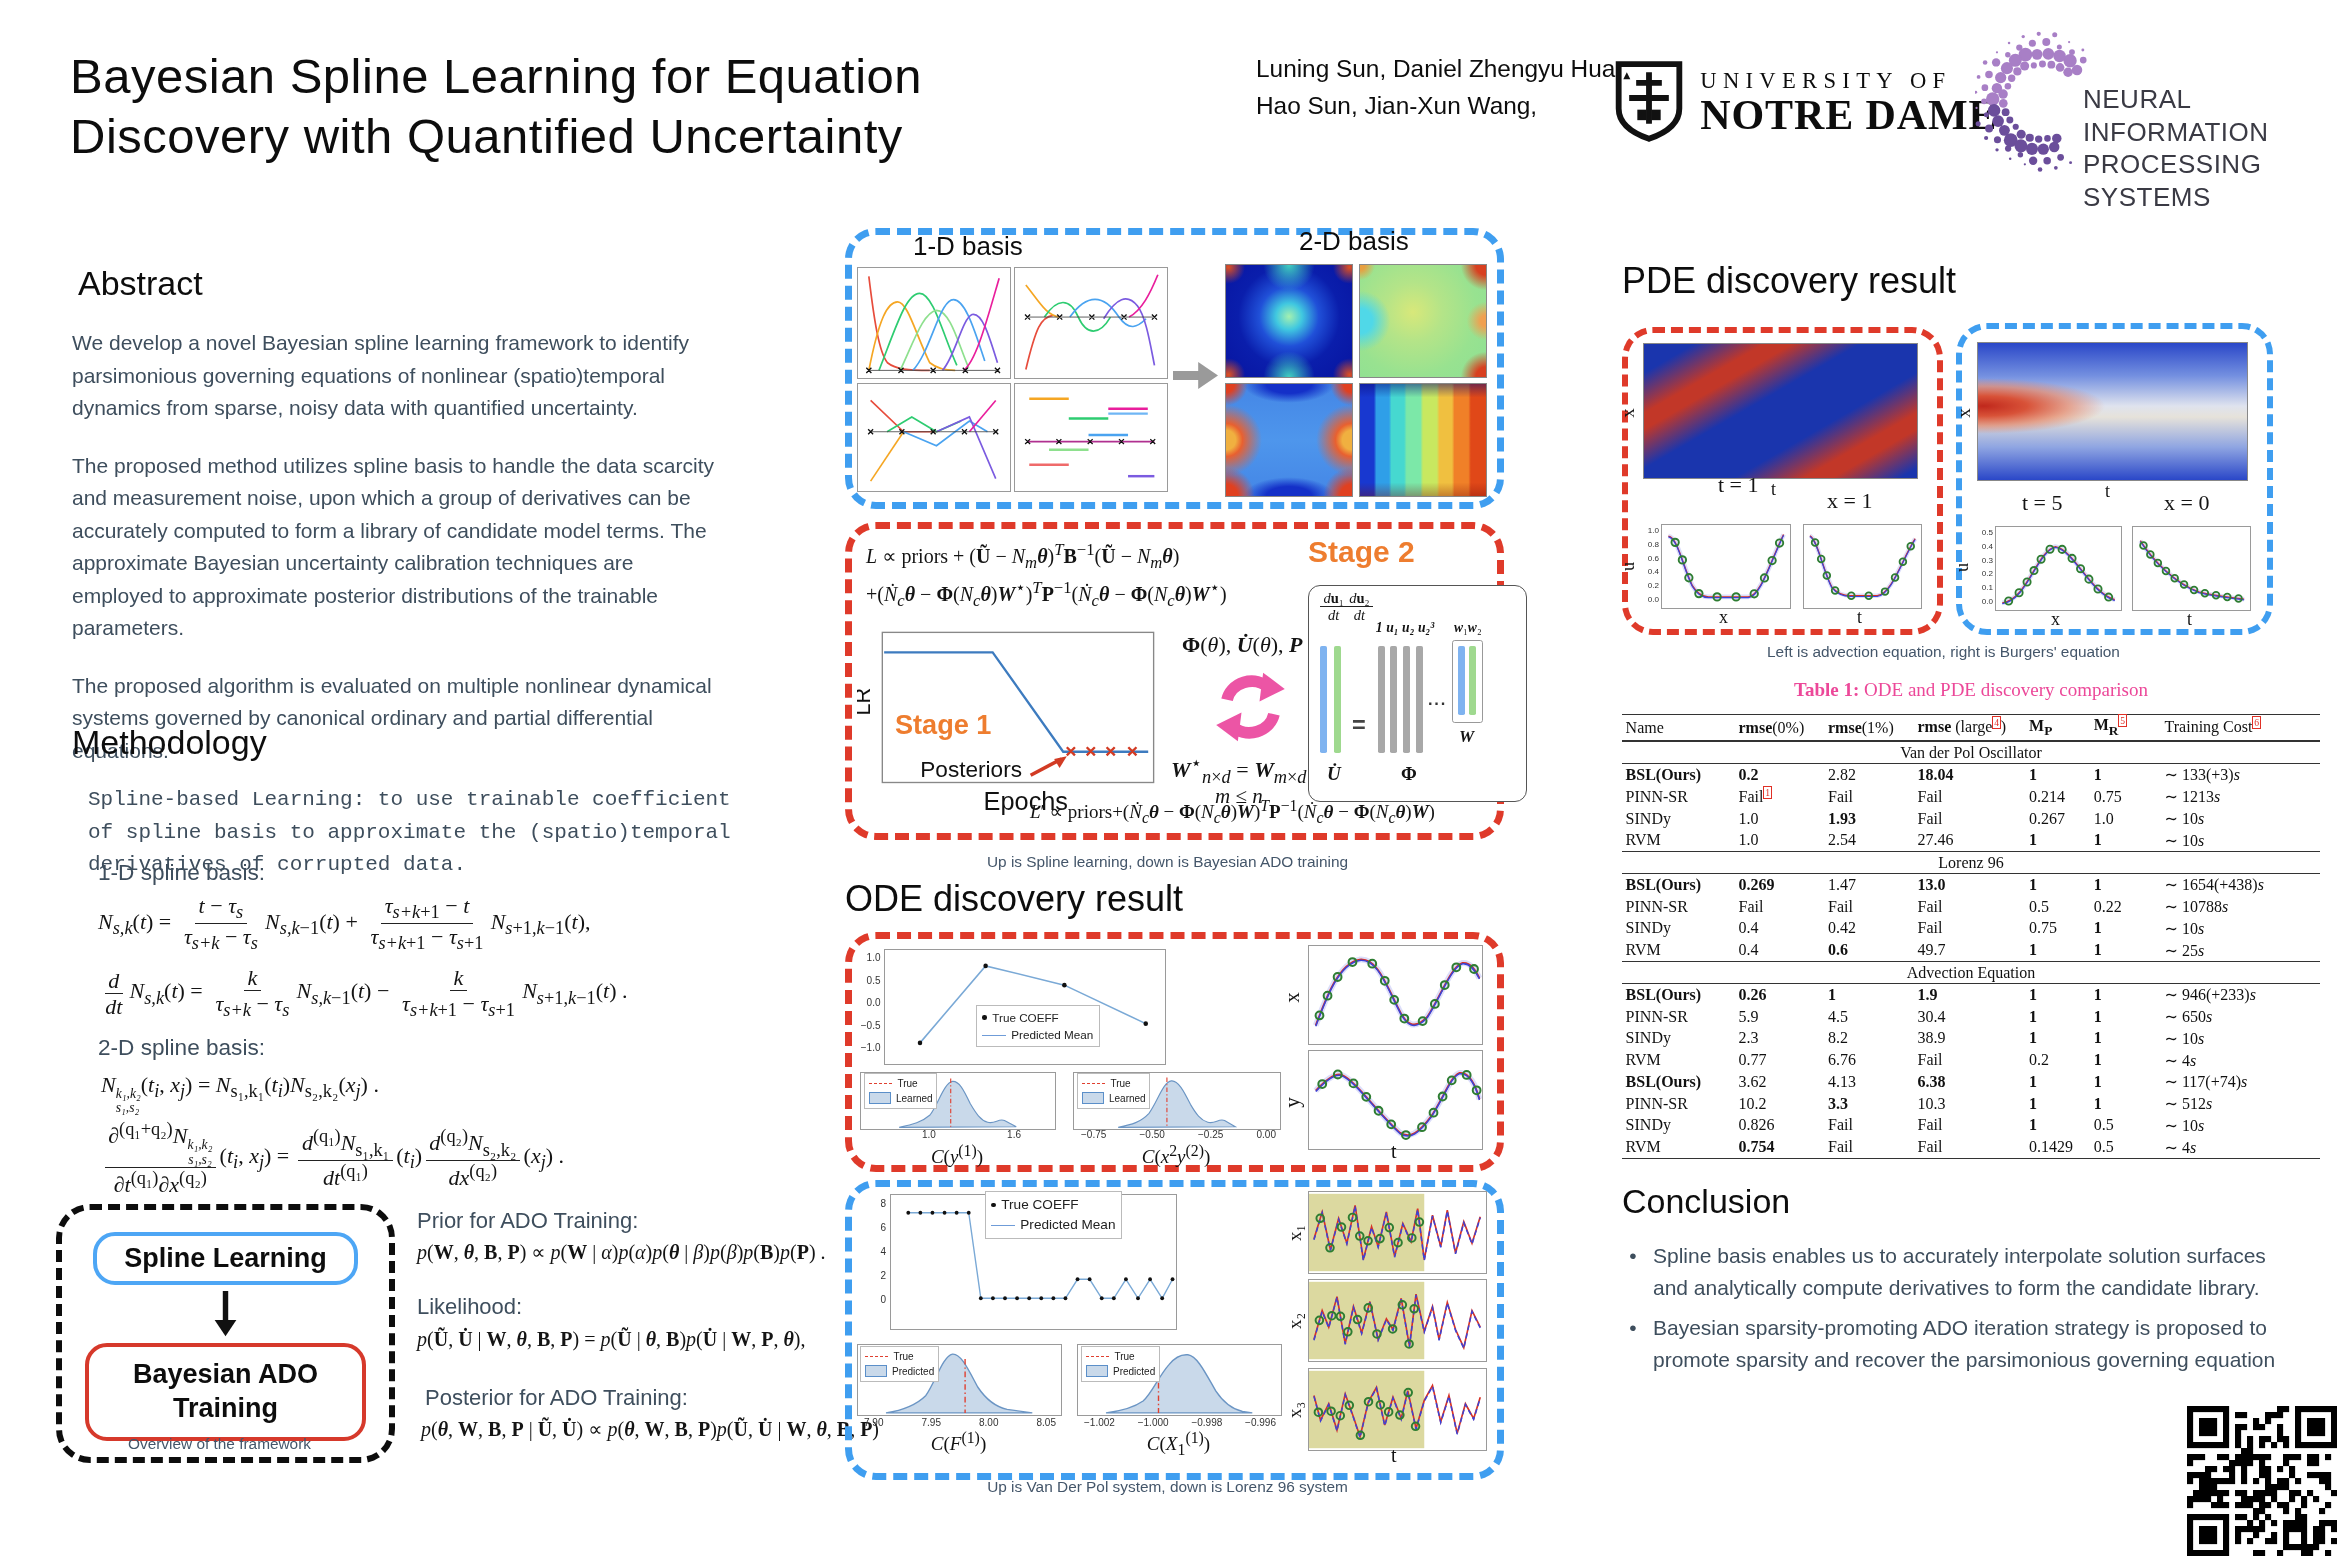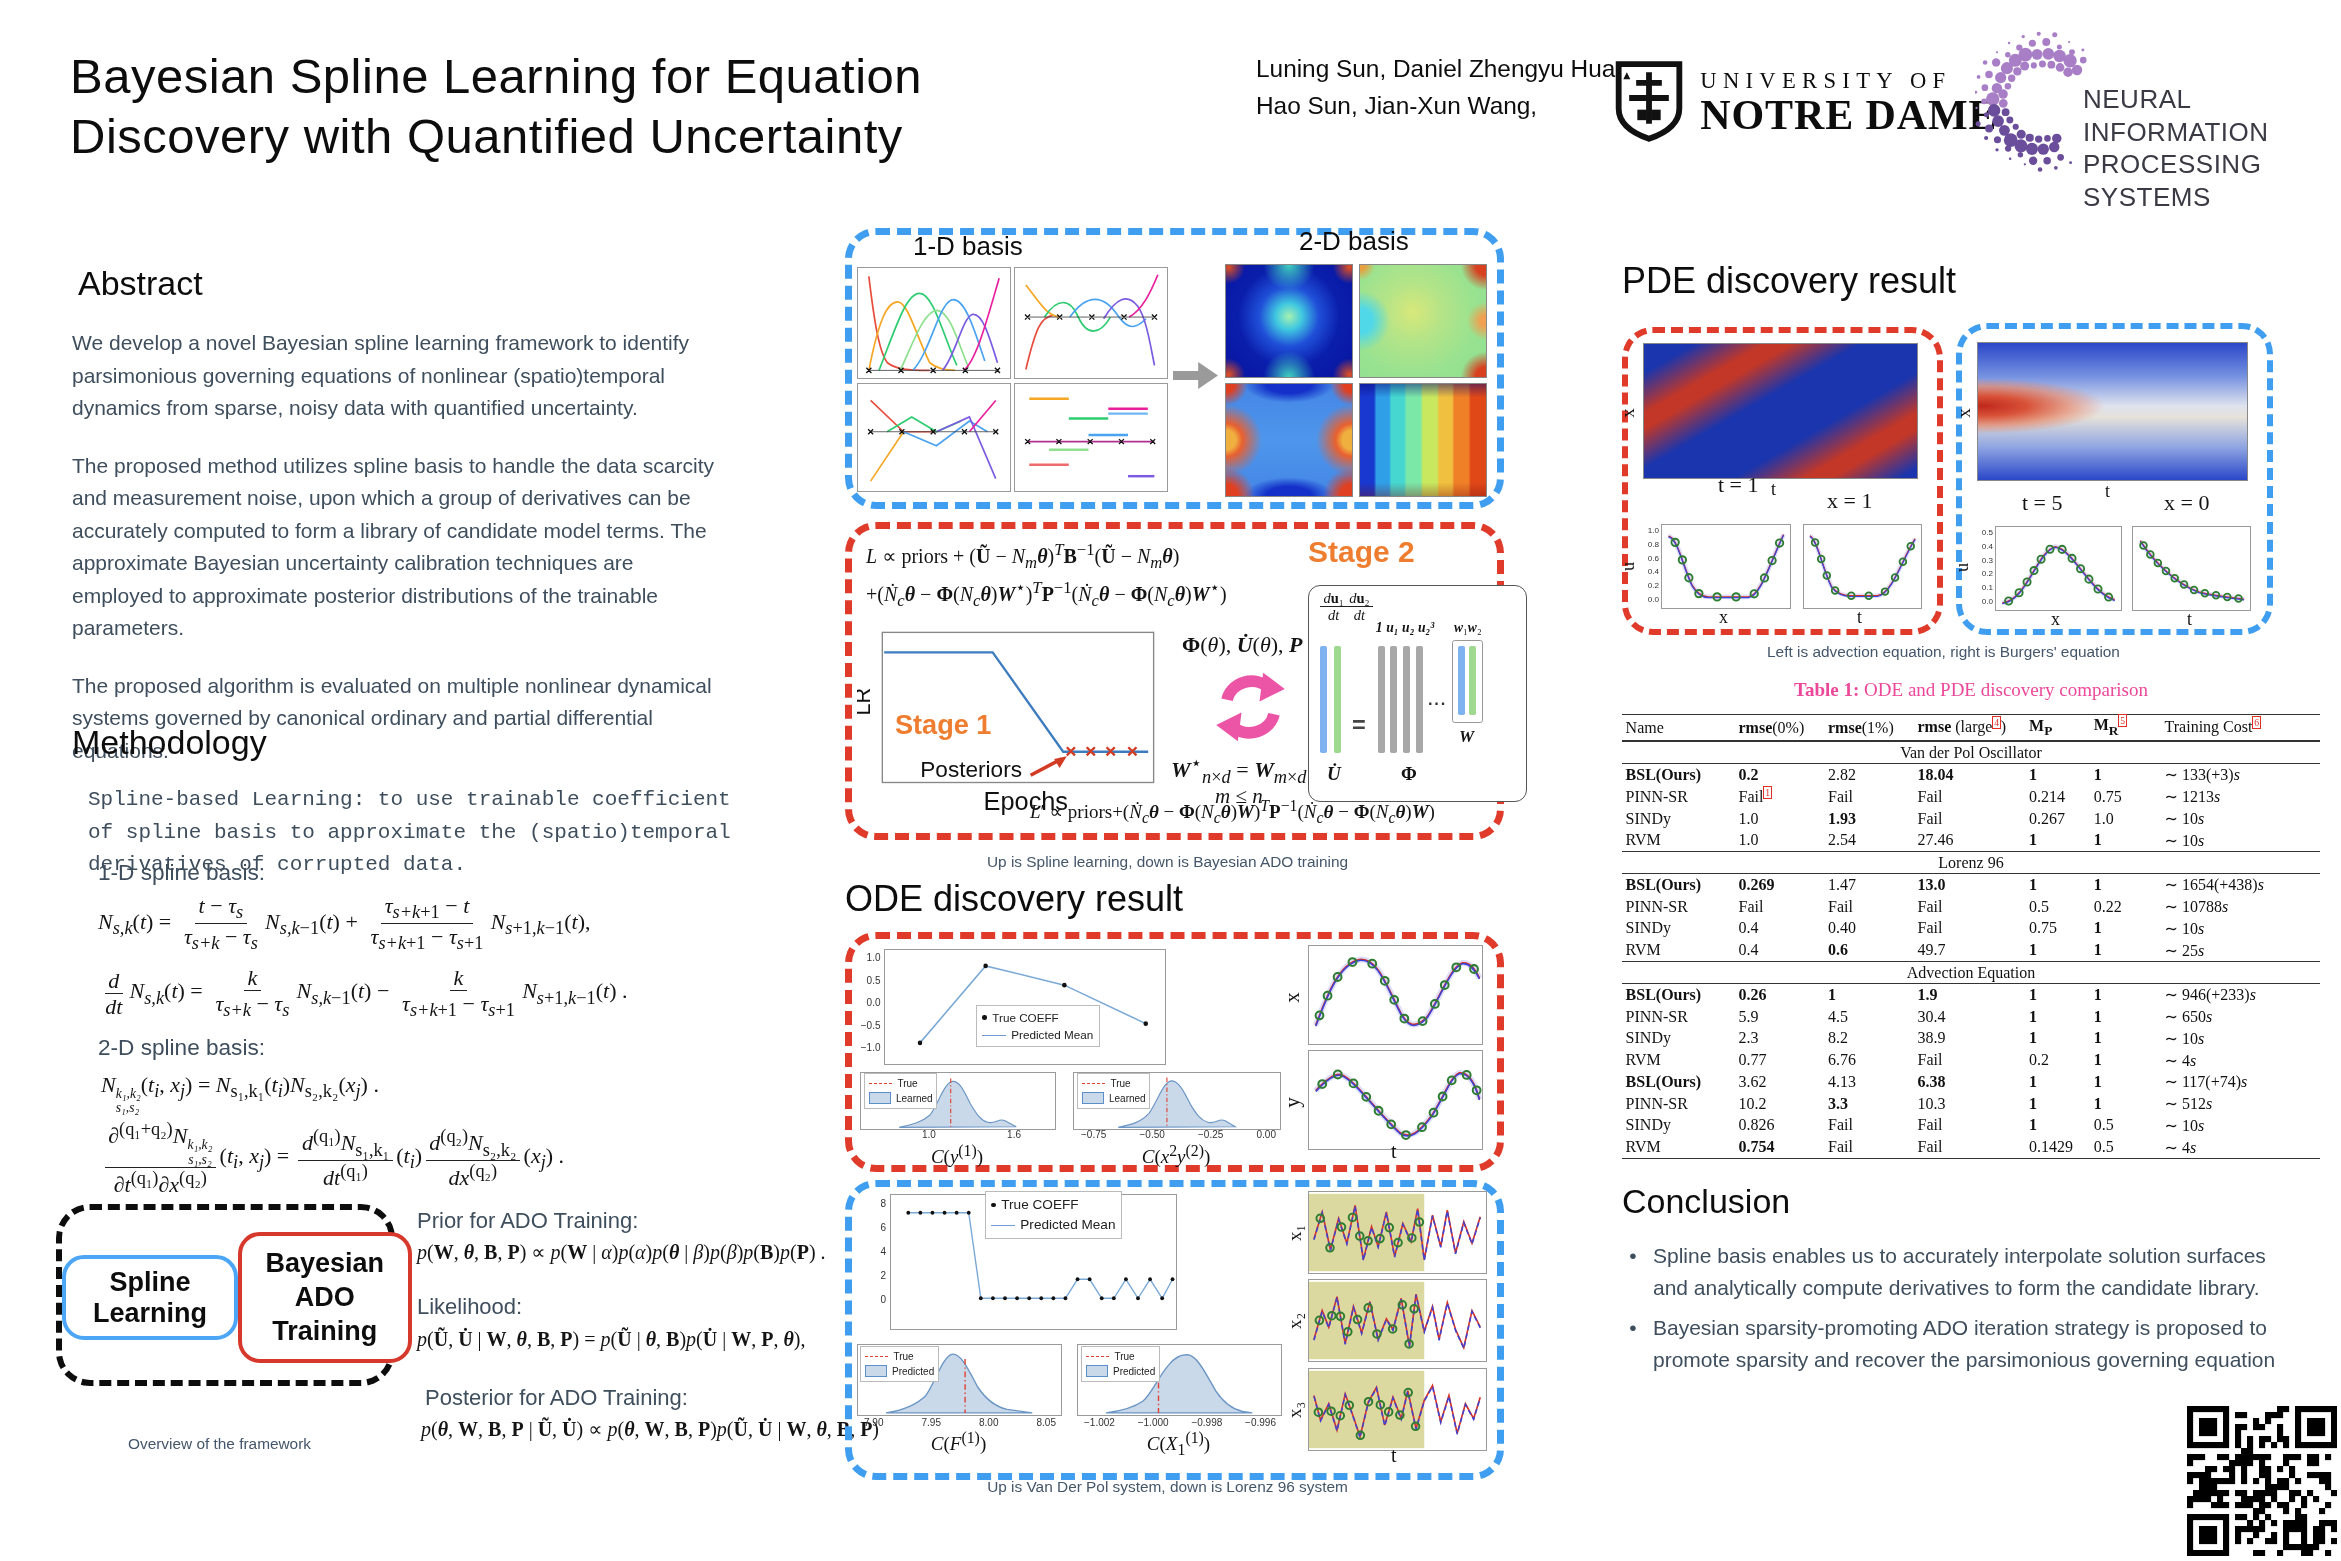--- a/index.html
+++ b/index.html
@@ -23,21 +23,21 @@
   .dashed-blue{border:7.2px dashed #3f9ef0;border-radius:31px;}
   .plot-frame{background:#fff;border:1.4px solid #9a9a9a;}
   .heat{border:0.9px solid #888;}
   .orange{color:#ee7d2f;}
   .rot{transform:rotate(-90deg);transform-origin:center;}
   .tickrow{display:flex;justify-content:space-between;font-size:11px;color:#333;}
   .tickcol{display:flex;flex-direction:column;justify-content:space-between;align-items:flex-end;font-size:10px;color:#333;}
   .tickcol-sm{font-size:8.1px;}
   .xlabel-math{font-family:"Liberation Serif",serif;font-size:19px;text-align:center;color:#111;}
   
-  .framework{border:6.3px dashed #0d0d0d;border-radius:34px;display:flex;align-items:center;padding:22px 0 16.3px 0;}
+  .framework{border:6.3px dashed #0d0d0d;border-radius:34px;display:flex;flex-direction:column;align-items:center;padding:22px 0 16.3px 0;}
   .fw-box{border-radius:22px;background:#fff;font-weight:bold;text-align:center;color:#0d0d0d;}
   .fw-blue{border:4.5px solid #4da6f5;font-size:27px;padding:7.2px 27px;}
   .fw-red{border:4.5px solid #d6392b;font-size:27px;padding:11px 23.5px;line-height:1.25;}
   
   #cmp-table{border-collapse:collapse;width:698px;font-family:"Liberation Serif",serif;font-size:16px;color:#111;}
   #cmp-table td,#cmp-table th{padding:1.4px 3.6px;text-align:left;font-weight:normal;white-space:nowrap;}
   #cmp-table thead tr{border-top:1.8px solid #333;border-bottom:2.7px double #333;}
   #cmp-table tr.sec{border-top:1.4px solid #333;border-bottom:1.4px solid #333;}
   #cmp-table tr.sec td{text-align:center;}
   #cmp-table tr.last{border-bottom:1.8px solid #333;}
@@ -819,21 +819,21 @@
           <td>Fail</td>
           <td>Fail</td>
           <td>Fail</td>
           <td>0.5</td>
           <td>0.22</td>
           <td>∼ 10788<i>s</i></td>
         </tr>
         <tr>
           <td>SINDy</td>
           <td>0.4</td>
-          <td>0.40</td>
+          <td>0.42</td>
           <td>Fail</td>
           <td>0.75</td>
           <td><b>1</b></td>
           <td>∼ 10<i>s</i></td>
         </tr>
         <tr>
           <td>RVM</td>
           <td>0.4</td>
           <td><b>0.6</b></td>
           <td>49.7</td>

